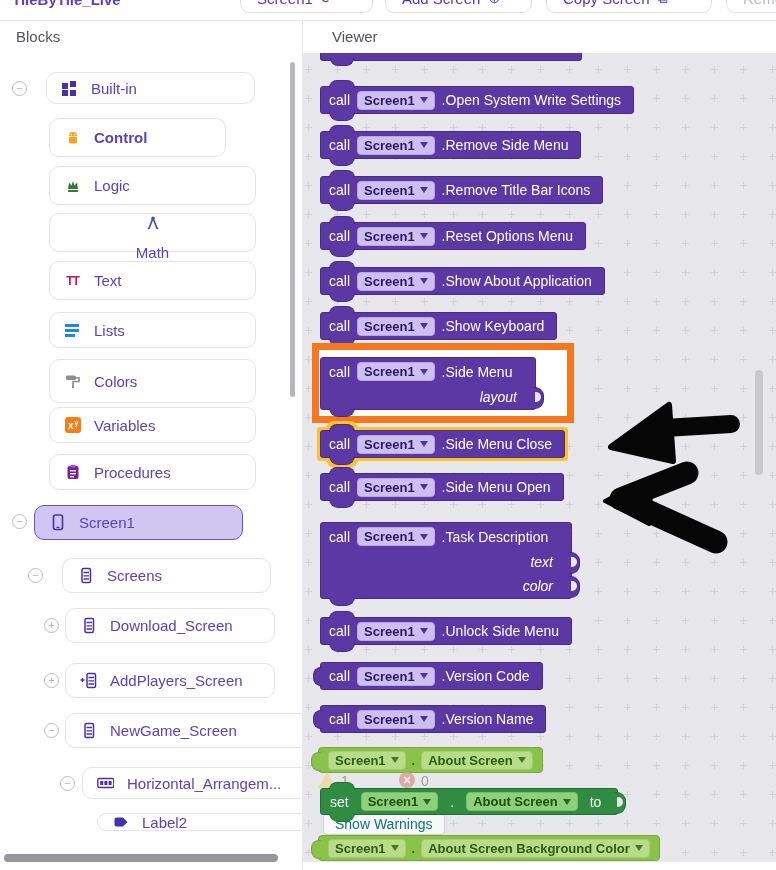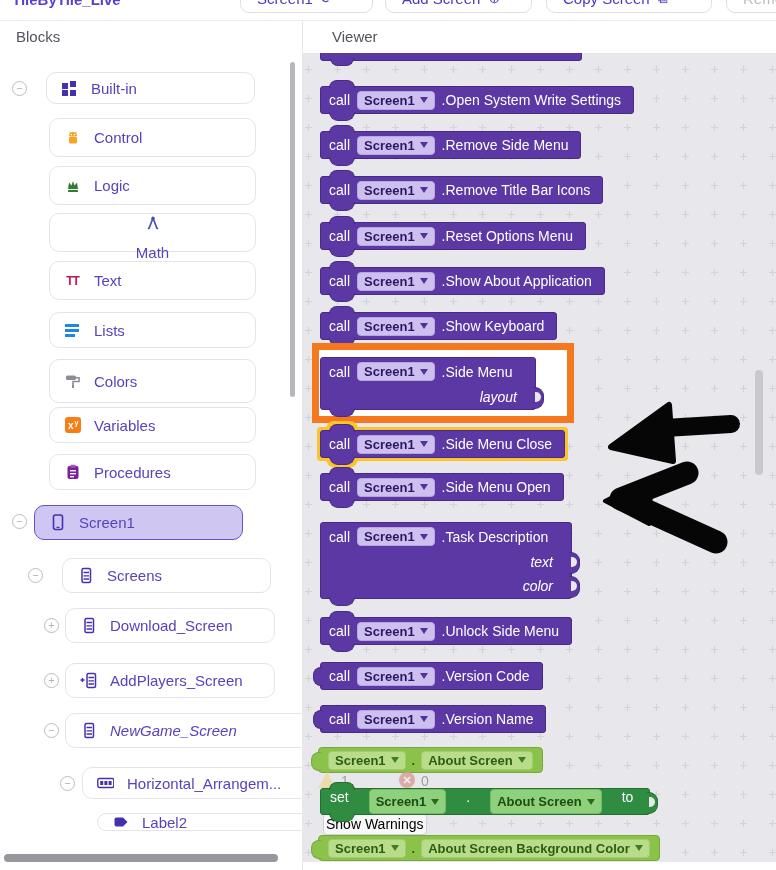--- a/index.html
+++ b/index.html
@@ -64,40 +64,40 @@
   .get{position:absolute;box-sizing:border-box;background:#8bc34a;border:1px solid #79a73f;border-radius:4px;color:#fff;
        font-size:14px;display:flex;align-items:center;gap:6px;padding:0 9px;height:26px;cursor:pointer;white-space:nowrap;}
   .get::before{content:"";position:absolute;left:-8px;top:4px;width:9px;height:17px;background:#8bc34a;
                border:1px solid #79a73f;border-right:none;border-radius:8px 0 0 8px;}
   .gdd{display:inline-flex;align-items:center;gap:5px;background:#b9dc8b;border:1px solid #a3cc72;border-radius:4px;
        padding:1px 6px;color:#2b5d13;font-size:13px;font-weight:600;cursor:pointer;}
   .gtri{width:0;height:0;border-left:4px solid transparent;border-right:4px solid transparent;border-top:6px solid #3f7d23;}
   .dotsep{color:#2b5d13;font-weight:700;font-size:13px;}
 
   .set{position:absolute;box-sizing:border-box;background:#2f8c41;border:1px solid #236f31;border-radius:3px;color:#fff;
-       font-size:14px;display:flex;gap:20px;padding:0 16px 0 9px;height:27px;cursor:pointer;z-index:3;white-space:nowrap;}
+       font-size:14px;display:flex;align-items:center;gap:12px;padding:0 16px 0 9px;height:27px;cursor:pointer;z-index:3;white-space:nowrap;}
   .set::before{content:"";position:absolute;top:-7px;left:8px;width:24px;height:7px;background:#2f8c41;
                border:1px solid #236f31;border-bottom:none;border-radius:10px 10px 0 0;}
   .set::after{content:"";position:absolute;bottom:-8px;left:8px;width:24px;height:8px;background:#2f8c41;
               border:1px solid #236f31;border-top:none;border-radius:0 0 10px 10px;}
   .sdd{display:inline-flex;align-items:center;gap:5px;background:#8ed07b;border:1px solid #74bd62;border-radius:4px;
        padding:1px 6px;color:#1c4d11;font-size:13px;font-weight:600;cursor:pointer;}
   .stri{width:0;height:0;border-left:4px solid transparent;border-right:4px solid transparent;border-top:6px solid #2a6b1a;}
   .ssock{position:absolute;right:-9px;top:3px;width:10px;height:20px;background:#2f8c41;border:1px solid #236f31;
          border-left:none;border-radius:0 9px 9px 0;}
   .ssock::after{content:"";position:absolute;right:2px;top:4px;width:6px;height:10px;background:#e8e7eb;border-radius:0 5px 5px 0;}
 
   
   .warn-tri{position:absolute;width:0;height:0;border-left:9px solid transparent;border-right:9px solid transparent;
             border-bottom:16px solid #e9d99f;opacity:.8;}
   .warn-num,.err-num{position:absolute;font-size:14px;color:#a09e98;}
   .err-circ{position:absolute;width:16px;height:16px;border-radius:50%;background:#d9a29c;opacity:.85;color:#f6eeee;
             font-size:11px;font-weight:700;display:flex;align-items:center;justify-content:center;}
-  .show-warn{position:absolute;box-sizing:border-box;padding:2px 2px;height:22px;background:rgba(255,255,255,.7);
-             border:1px solid #d2d1d7;border-radius:4px;color:#000000;font-size:14px;z-index:2;white-space:nowrap;cursor:pointer;}
+  .show-warn{position:absolute;box-sizing:border-box;padding:2px 11px;height:22px;background:rgba(255,255,255,.7);
+             border:1px solid #d2d1d7;border-radius:4px;color:#0f766e;font-size:14px;z-index:2;white-space:nowrap;cursor:pointer;}
 
   .vw-vscroll{position:absolute;left:452px;top:317px;width:8px;height:105px;background:#c9c8cd;border-radius:4px;cursor:pointer;}
   .partial-bar{position:absolute;left:17px;top:-3px;width:260px;height:9px;background:#5b38a4;border:1px solid #472b84;border-radius:0 0 3px 3px;}
   .partial-hump{position:absolute;left:27px;top:5px;width:22px;height:7px;background:#5b38a4;border:1px solid #472b84;border-top:none;border-radius:0 0 9px 9px;}
   .arrows{position:absolute;left:0;top:0;z-index:50;pointer-events:none;}
 </style>
 </head>
 <body>
 
 <div class="proj-title">TileByTile_Live</div>
@@ -138,21 +138,21 @@
       <svg width="15" height="15">
           <rect x="0" y="2" width="6" height="6" fill="#4630b0"></rect>
           <rect x="8" y="0" width="6" height="6" fill="#4630b0"></rect>
           <rect x="0" y="9" width="6" height="6" fill="#4630b0"></rect>
           <rect x="8" y="9" width="6" height="6" fill="#4630b0"></rect>
         </svg>
     </span>
     <span>Built-in</span>
   </div>
 
-  <div class="card" style="left:49px;top:118px;width:207px;height:39px;">
+  <div class="card" style="left:49px;top:118px;width:177px;height:39px;font-weight:bold;">
     <span class="icn">
       <svg width="16" height="16">
           <path d="M4 6 a4 4 0 0 1 8 0 z" fill="#f7a325"></path>
           <rect x="4" y="6.5" width="8" height="7" rx="1.5" fill="#f7a325"></rect>
           <circle cx="6.3" cy="4.6" r="0.8" fill="#fff"></circle>
           <circle cx="9.7" cy="4.6" r="0.8" fill="#fff"></circle>
           <path d="M4.6 1.8 L5.6 3.2 M11.4 1.8 L10.4 3.2" stroke="#f7a325" stroke-width="1"></path>
         </svg>
     </span>
     <span>Control</span>
@@ -266,21 +266,21 @@
     <span class="icn">
       <svg width="18" height="17">
           <path d="M2.5 6 v4 M0.5 8 h4" stroke="#4630b0" stroke-width="1.4"></path>
           <rect x="7" y="1.5" width="8.5" height="14" rx="1.5" fill="none" stroke="#4630b0" stroke-width="1.5"></rect>
           <path d="M8.5 5.5 h5.5 M8.5 8.8 h5.5 M8.5 12 h5.5" stroke="#4630b0" stroke-width="1.3"></path>
         </svg>
     </span>
     <span>AddPlayers_Screen</span>
   </div>
 
-  <div class="card" style="left:65px;top:713px;width:248px;height:35px;font-style:italic;">
+  <div class="card" style="left:65px;top:713px;width:248px;height:35px;">
     <span class="icn">
       <svg width="16" height="17">
           <rect x="4" y="1.5" width="8.5" height="14" rx="1.5" fill="none" stroke="#4630b0" stroke-width="1.5"></rect>
           <path d="M5.5 5.5 h5.5 M5.5 8.8 h5.5 M5.5 12 h5.5" stroke="#4630b0" stroke-width="1.3"></path>
         </svg>
     </span>
     <span>NewGame_Screen</span>
   </div>
 
   <div class="card" style="left:82px;top:767px;width:228px;height:32px;">

